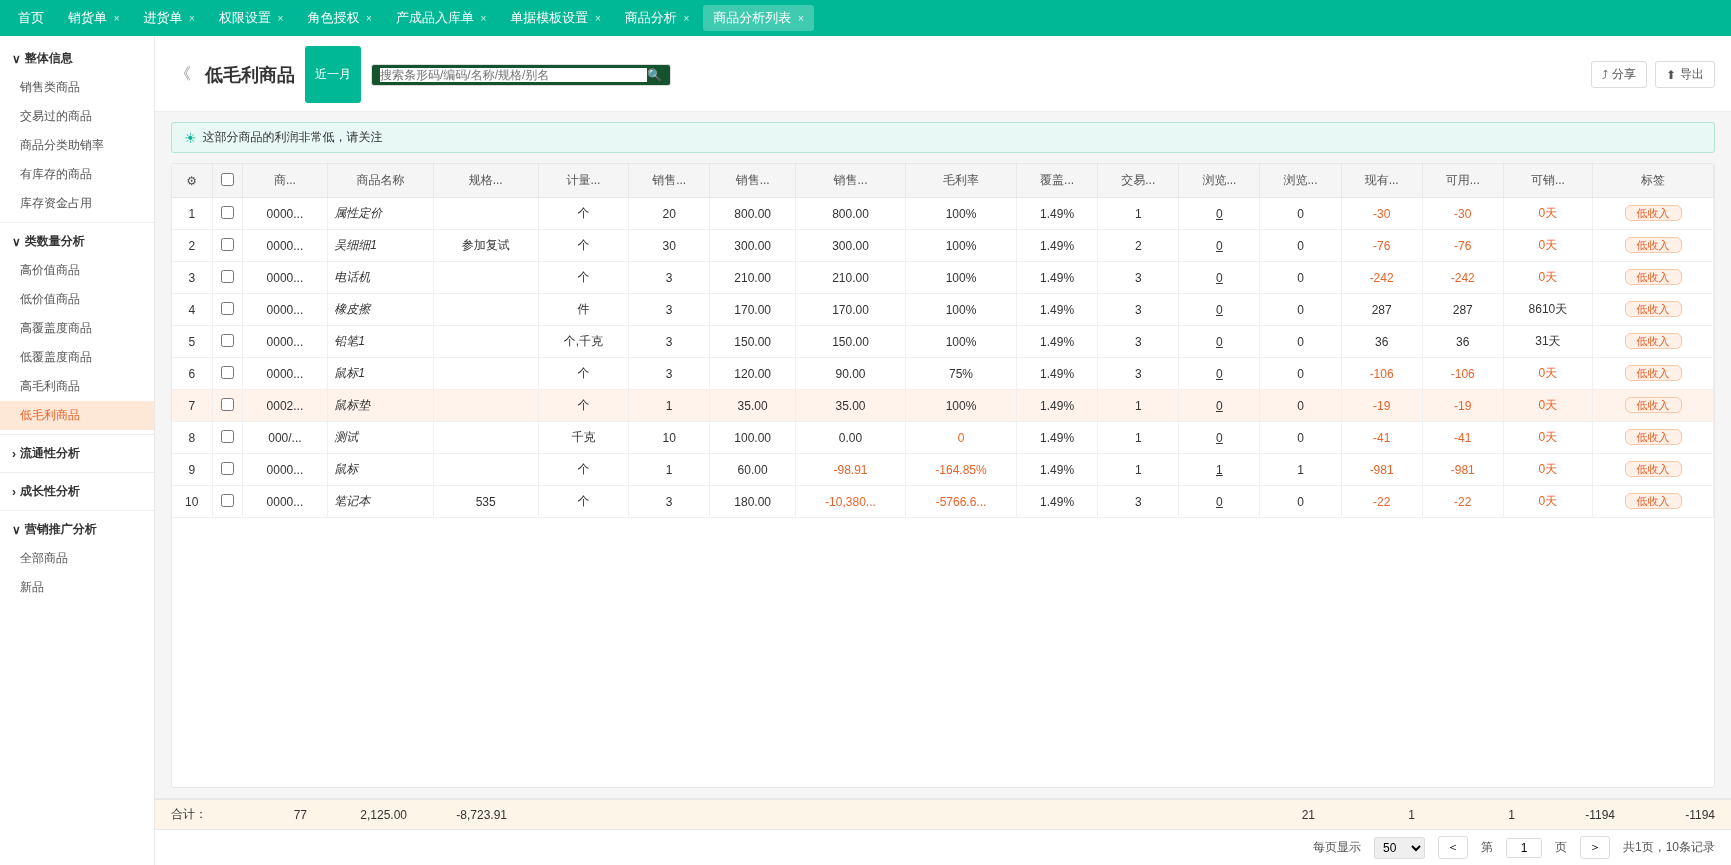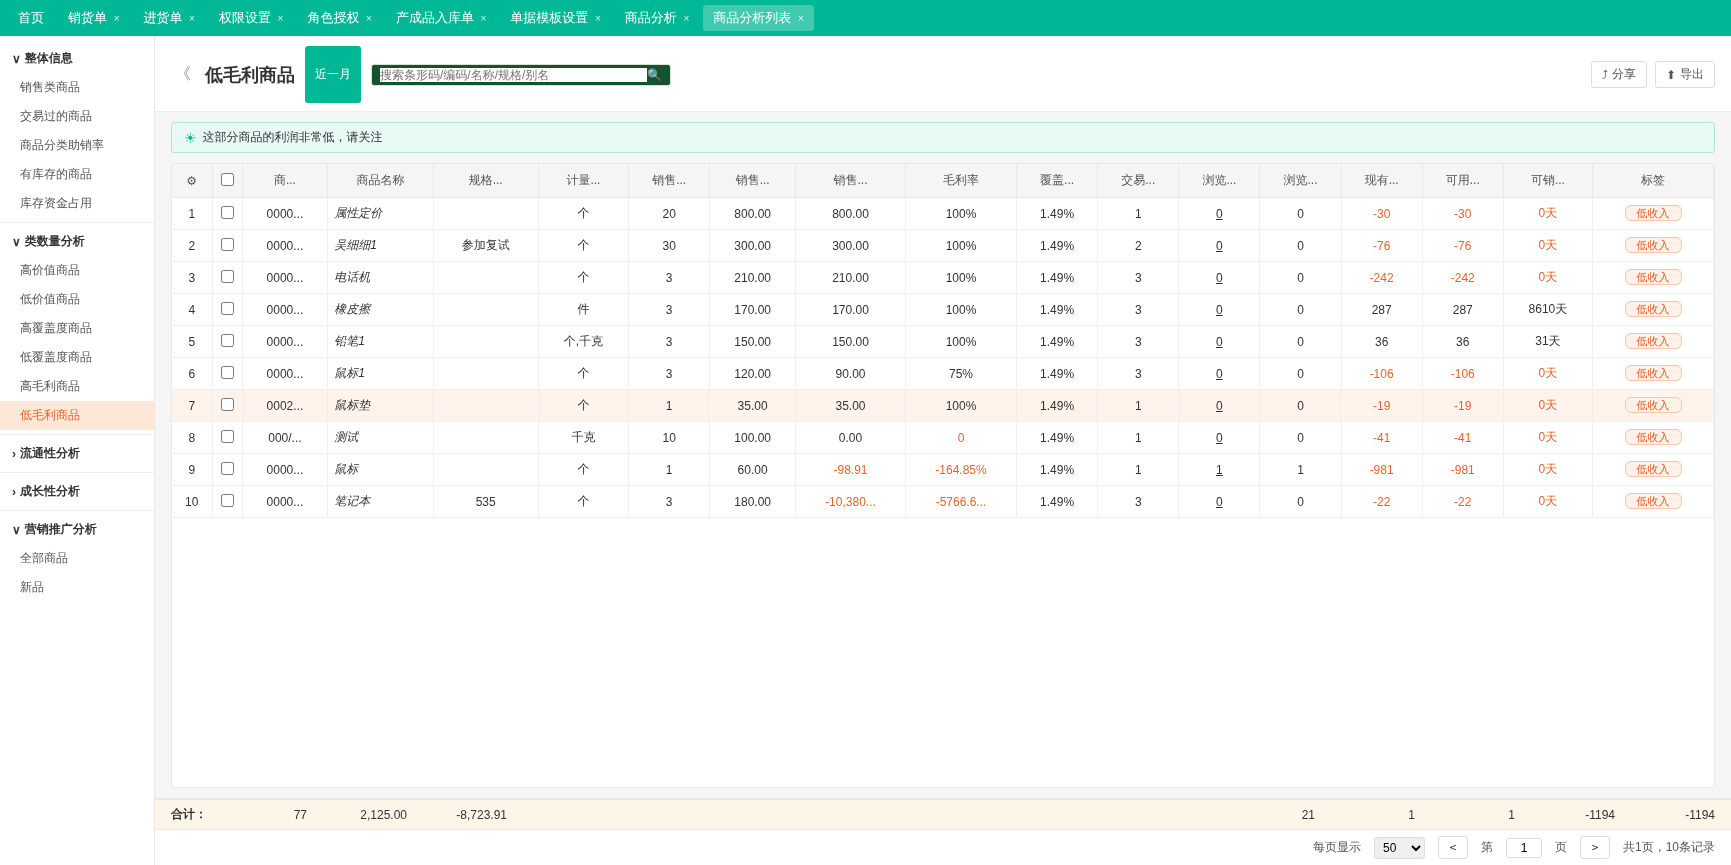--- a/index.html
+++ b/index.html
@@ -198,21 +198,21 @@
     .table-footer {
       background: #fdf5e8;
       border-top: 2px solid #e8e8e8;
       display: flex;
       align-items: center;
       padding: 6px 16px;
       gap: 20px;
       font-size: 12px;
       color: #333;
     }
-    .footer-label { font-weight: bold; }
+    .footer-label { font-weight: normal; }
     .footer-val { min-width: 80px; text-align: right; }
 
     
     .pagination-bar {
       display: flex;
       align-items: center;
       justify-content: flex-end;
       padding: 6px 16px;
       background: #fff;
       border-top: 1px solid #e8e8e8;

